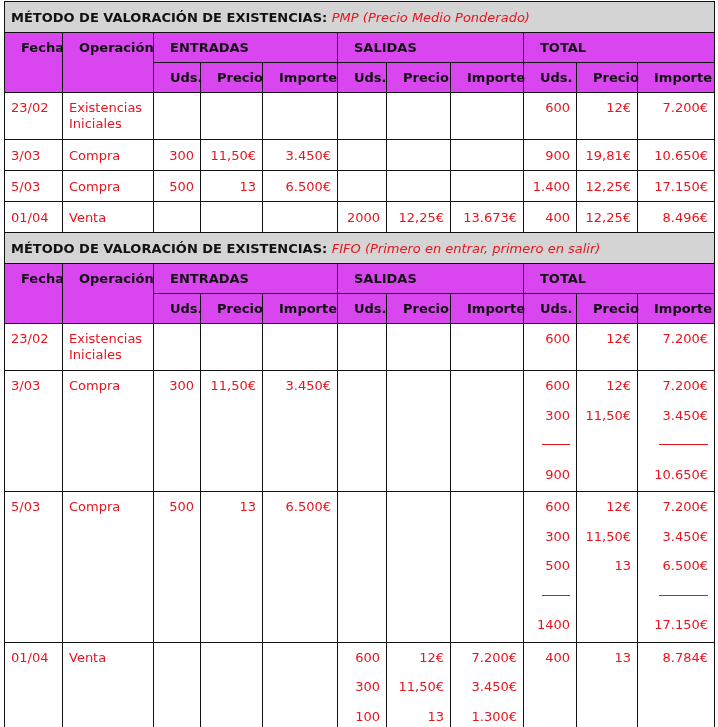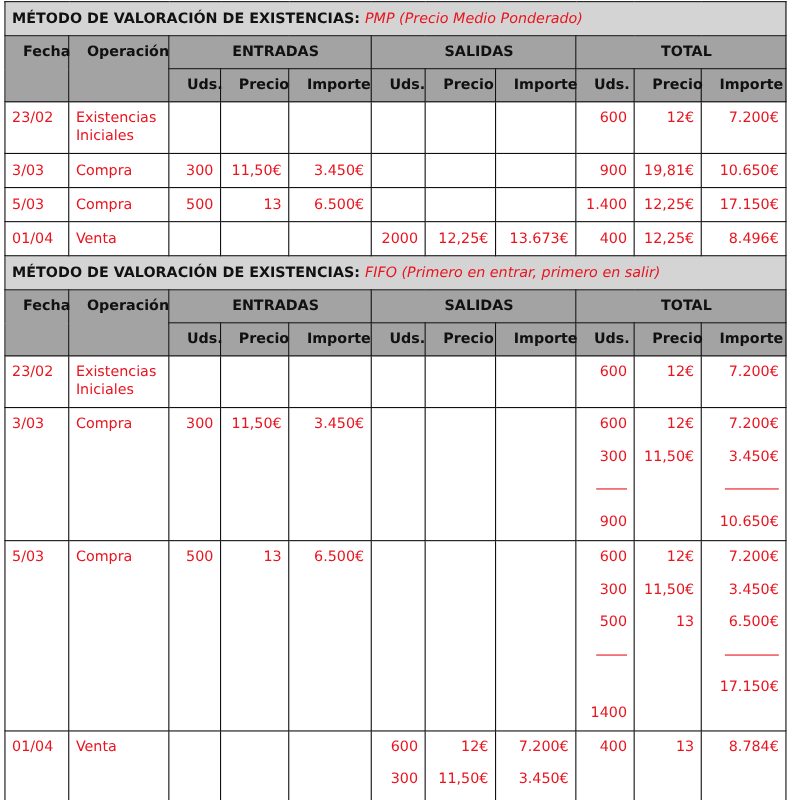--- a/index.html
+++ b/index.html
@@ -1,20 +1,20 @@
 <!DOCTYPE html>
 <html><head>
 <meta charset="utf-8">
 <style>
   html, body { margin: 0; padding: 0; background: #ffffff; }
   body { width: 718px; height: 727px; overflow: hidden; font-family: "DejaVu Sans", sans-serif; font-size: 13px; }
   .wrap { position: absolute; left: 4px; top: 1px; }
   table { border-collapse: collapse; table-layout: fixed; width: 711px; }
   td, th { border: 1.5px solid #111; padding: 0 6px; vertical-align: top; color: #e8141e; font-weight: normal; }
-  .hdr { background: #a3a3a3; color: #111; font-weight: bold; text-align: center; padding-left: 16px; }
+  .hdr { background: #d946ef; color: #111; font-weight: bold; text-align: left; padding-left: 16px; }
   .title { background: #d4d4d4; height: 30px; vertical-align: middle; color: #111; font-weight: bold; padding-left: 6px; }
   .title .red { color: #e8141e; font-weight: normal; font-style: italic; }
   .grp { height: 29px; vertical-align: middle; }
   .sub { height: 29px; vertical-align: middle; }
   .tall { vertical-align: top; padding-top: 7px; }
   .r { text-align: right; }
   .l { text-align: left; }
   td .line { height: 29px; line-height: 29px; white-space: nowrap; }
   .rule { display: inline-block; border-bottom: 1px solid #e8141e; height: 14px; vertical-align: top; }
   .c2 { line-height: 16px; padding-top: 7px; padding-bottom: 7px; }
@@ -183,21 +183,21 @@
           <td class="r tall" style="padding-top: 0px; line-height: 29.5px;">13</td>
           <td class="r tall" style="padding-top: 0px; line-height: 29.5px;">6.500€</td>
           <td class="r tall" style="padding: 0px 6px;"></td>
           <td class="r tall" style="padding: 0px 6px;"></td>
           <td class="r tall" style="padding: 0px 6px;"></td>
           <td class="r tall" style="padding: 0px 6px;">
             <div class="line" style="height: 29.5px; line-height: 29.5px;">600</div>
             <div class="line" style="height: 29.5px; line-height: 29.5px;">300</div>
             <div class="line" style="height: 29.5px; line-height: 29.5px;">500</div>
             <div class="line" style="height: 29.5px; line-height: 29.5px;"><span class="rule" style="width: 28px;"></span></div>
-            <div class="line" style="height: 29.5px; line-height: 29.5px; margin-top: 24px;">1400</div>
+            <div class="line" style="height: 29.5px; line-height: 29.5px;">1400</div>
           </td>
           <td class="r tall" style="padding: 0px 6px;">
             <div class="line" style="height: 29.5px; line-height: 29.5px;">12€</div>
             <div class="line" style="height: 29.5px; line-height: 29.5px;">11,50€</div>
             <div class="line" style="height: 29.5px; line-height: 29.5px;">13</div>
             <div class="line" style="height: 29.5px; line-height: 29.5px;"></div>
             <div class="line" style="height: 29.5px; line-height: 29.5px;"></div>
           </td>
           <td class="r tall" style="padding: 0px 6px;">
             <div class="line" style="height: 29.5px; line-height: 29.5px;">7.200€</div>

